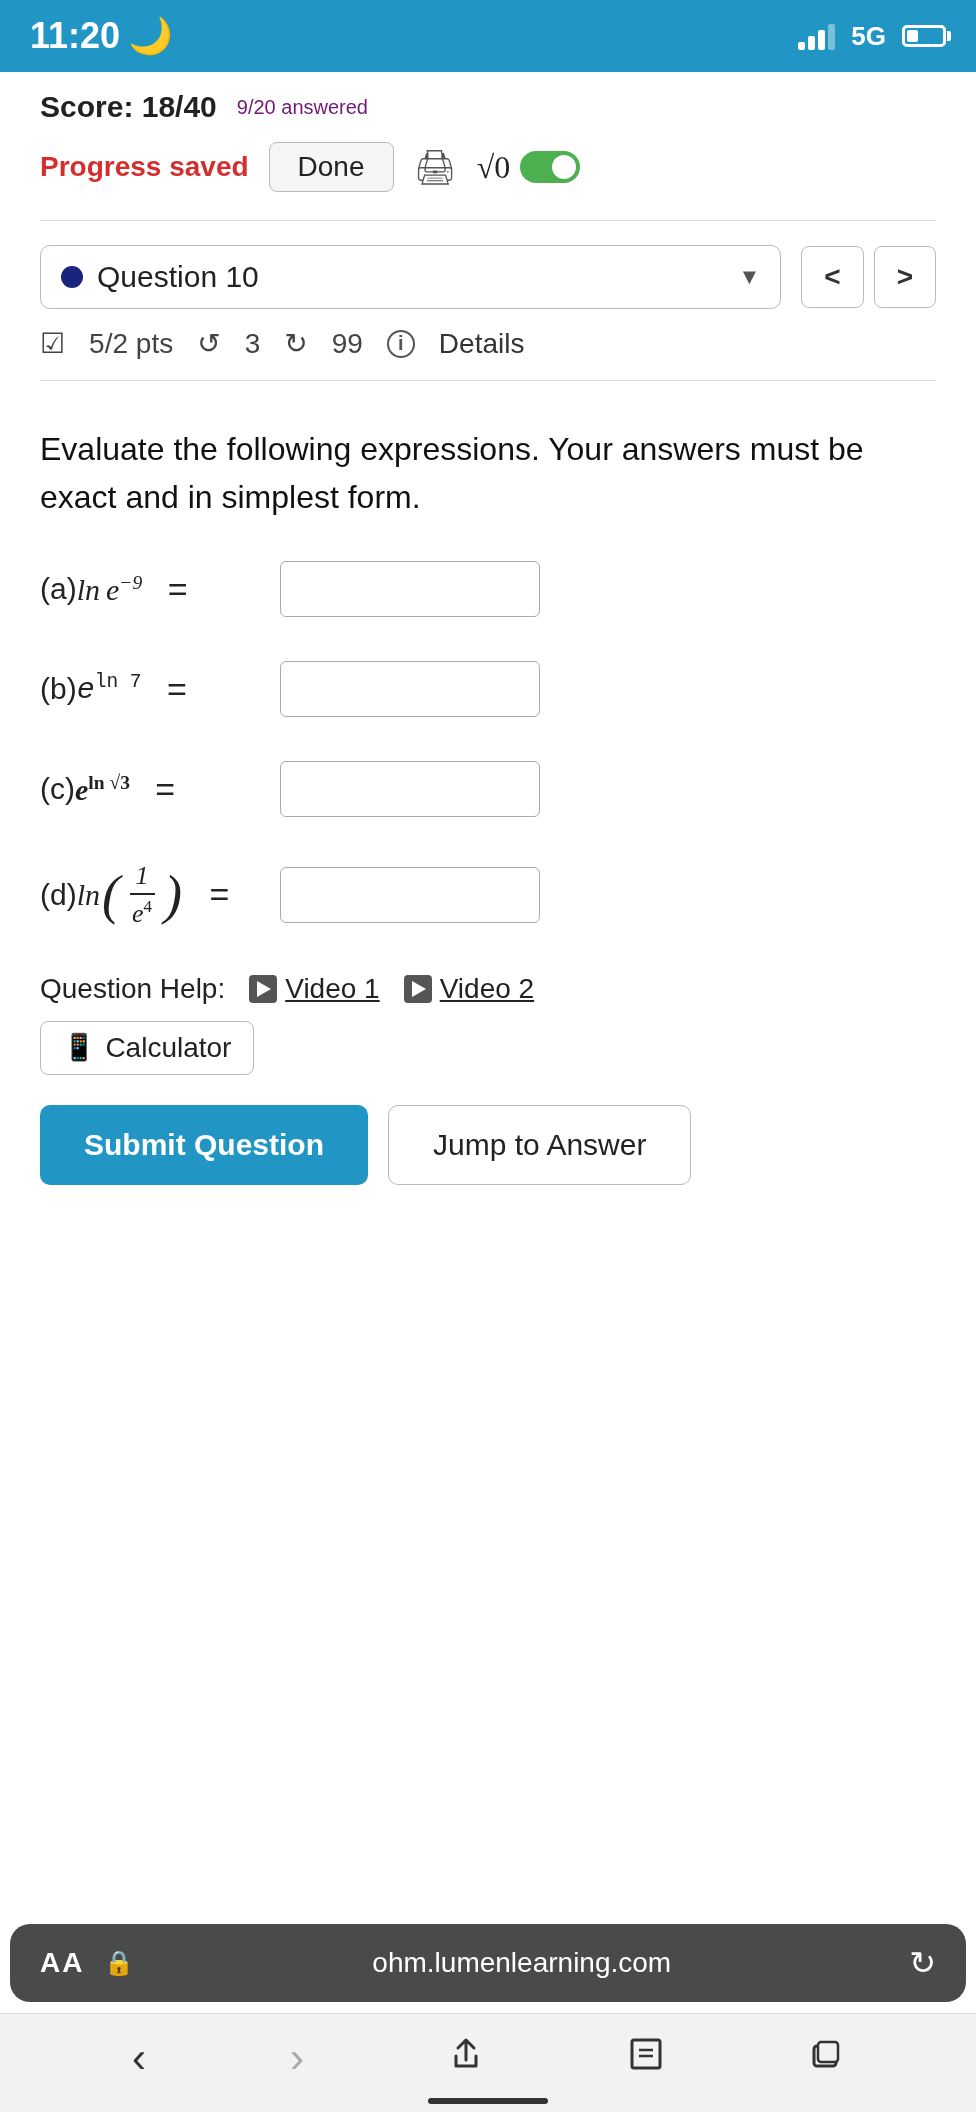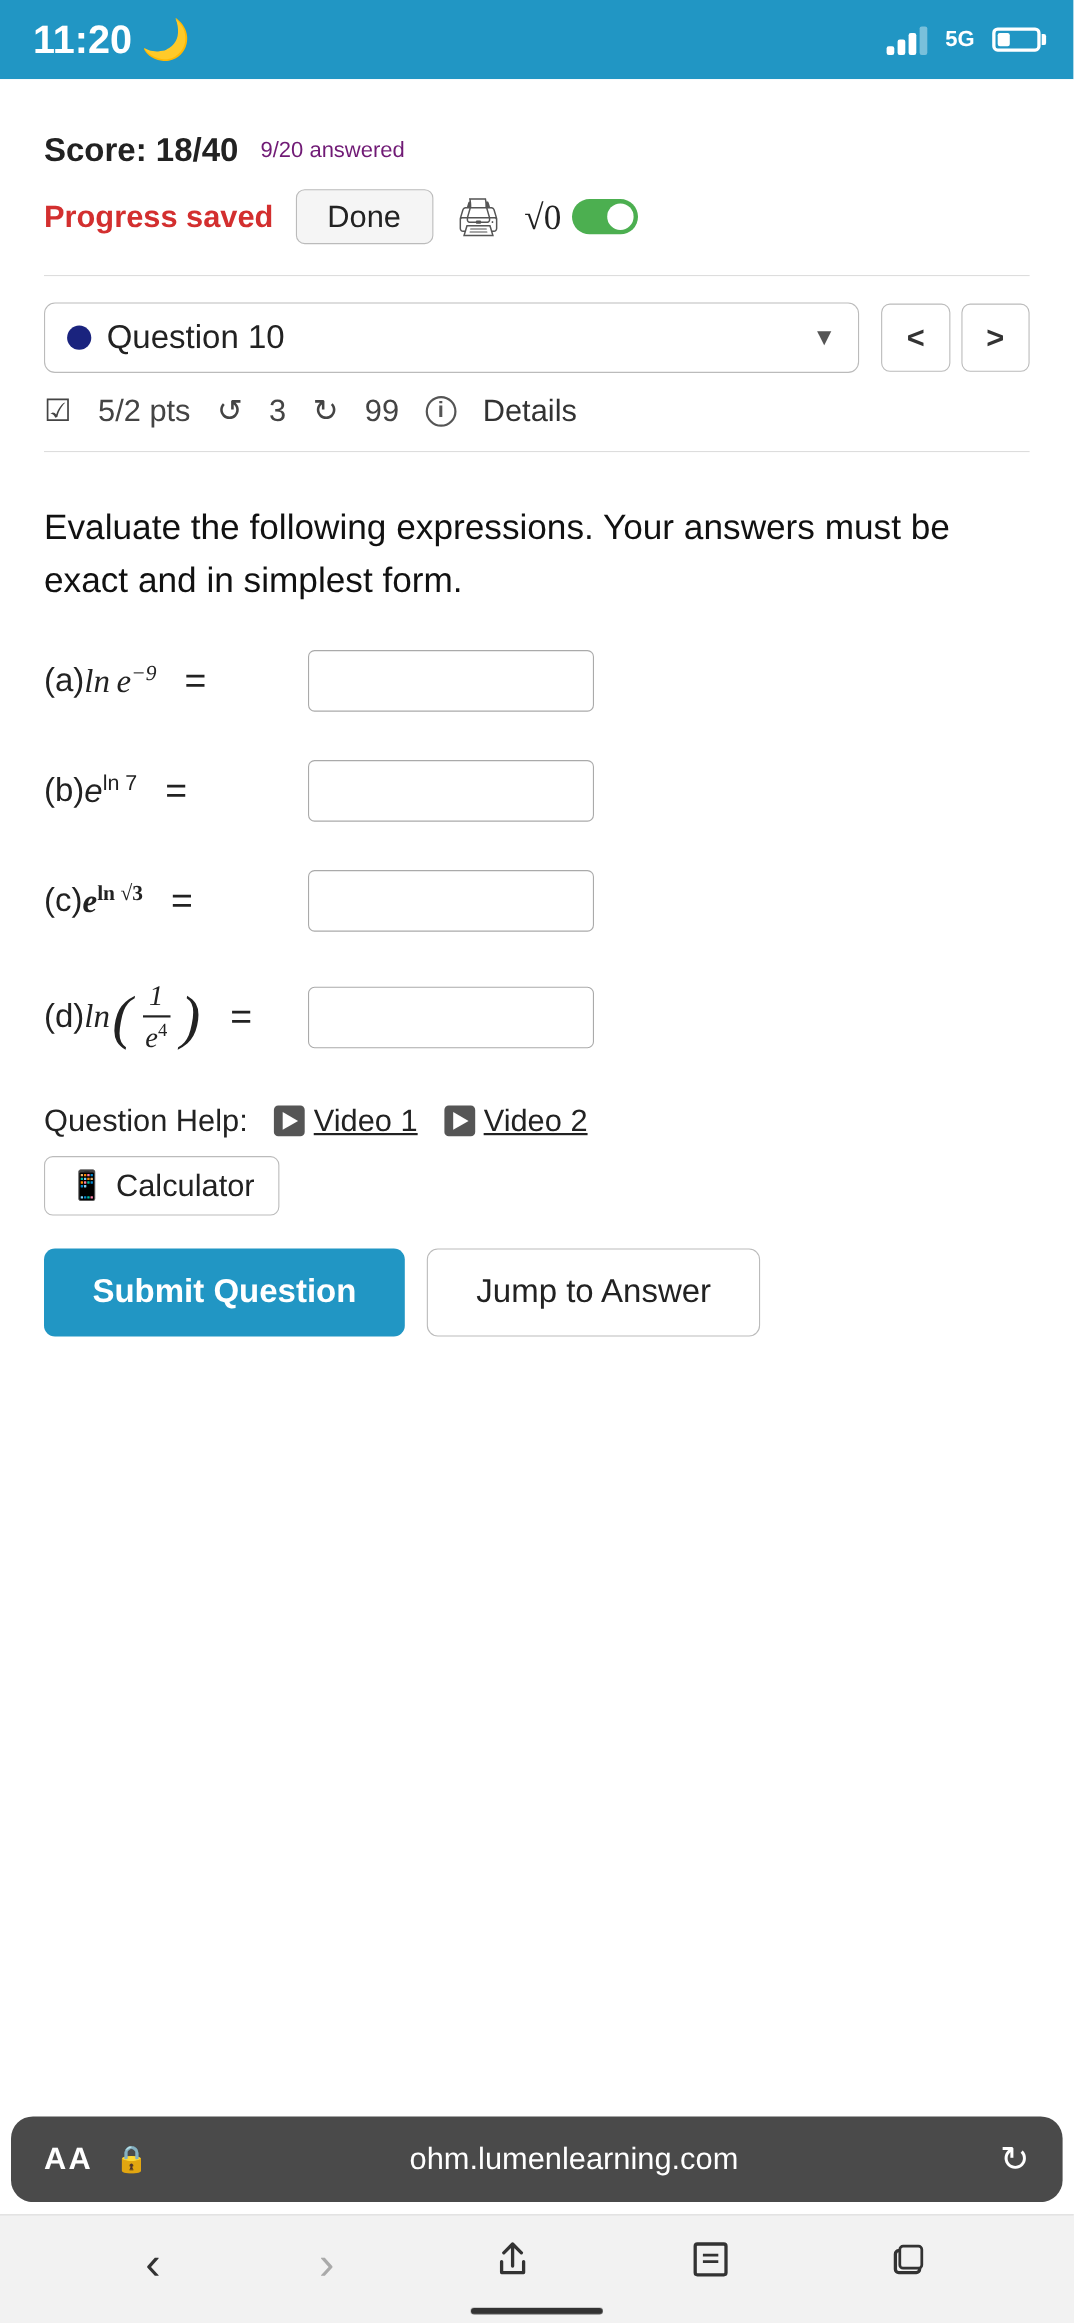--- a/index.html
+++ b/index.html
@@ -27,21 +27,21 @@
       font-weight: 700;
       display: flex;
       align-items: center;
       gap: 8px;
     }
     .status-right {
       display: flex;
       align-items: center;
       gap: 16px;
       color: #fff;
-      font-size: 20px;
+      font-size: 26px;
       font-weight: 600;
     }
     .signal-bars {
       display: flex;
       align-items: flex-end;
       gap: 3px;
       height: 28px;
     }
     .signal-bar {
       background: #fff;
@@ -72,21 +72,21 @@
       left: 2px;
       top: 2px;
       bottom: 2px;
       width: 30%;
       background: #fff;
       border-radius: 2px;
     }
 
     
     .main-content {
-      padding: 48px 40px;
+      padding: 18px 40px;
       background: #fff;
     }
 
     
     .score-row {
       display: flex;
       align-items: center;
       gap: 20px;
       margin-bottom: 18px;
     }
@@ -534,21 +534,21 @@
           ln <i>e</i><sup style="font-style:italic;">−9</sup>
         </span>
         <span class="equals-sign">&nbsp;=</span>
       </div>
       <input class="answer-input" type="text" value="" style="">
     </div>
 
     <div class="expr-row">
       <div class="expr-label">
         <span style="font-family: sans-serif; font-style: normal; font-size:30px;">(b) </span>
-        <span style="font-family:Liberation Sans, sans-serif; font-style:italic; font-size:30px;">
+        <span style="font-family:Liberation Mono, monospace; font-style:italic; font-size:30px;">
           <i>e</i><sup style="font-style:normal; font-size:0.65em;">ln 7</sup>
         </span>
         <span class="equals-sign">&nbsp;=</span>
       </div>
       <input class="answer-input" type="text" value="" style="">
     </div>
 
     <div class="expr-row">
       <div class="expr-label">
         <span style="font-family: sans-serif; font-style: normal; font-size:30px;">(c) </span>

